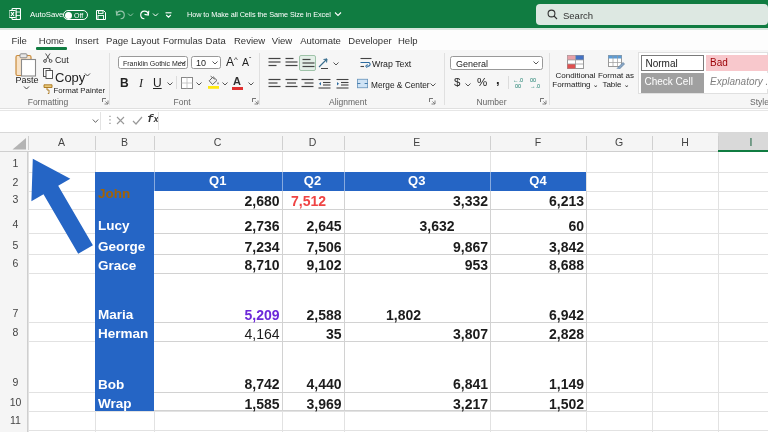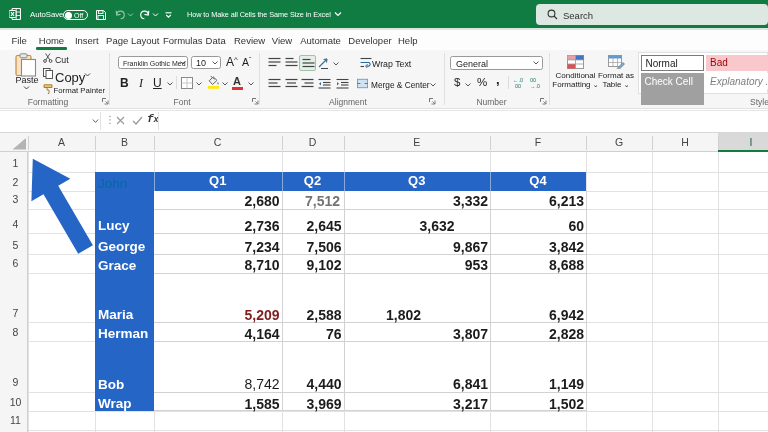--- a/index.html
+++ b/index.html
@@ -267,21 +267,21 @@
 <rect x="0.5" y="0.5" width="13" height="3" fill="#5b9bd5"></rect>
 <line x1="5" y1="0.5" x2="5" y2="11.5" stroke="#999" stroke-width="0.7"></line>
 <line x1="9.5" y1="0.5" x2="9.5" y2="11.5" stroke="#999" stroke-width="0.7"></line>
 <line x1="0.5" y1="7.5" x2="13.5" y2="7.5" stroke="#999" stroke-width="0.7"></line>
 <path d="M9 13.5 L15 7.5 L16.5 9 L10.5 15" fill="#8aa8c8" stroke="#5a7a9a" stroke-width="0.7"></path>
 </svg>
 <div class="ab" style="left:590px;top:71px;width:52px;text-align:center;font-size:8px;color:#222;line-height:9px">Format as<br>Table <span style="font-size:7px">⌄</span></div>
 <div class="ab" style="left:638px;top:52px;width:130px;height:42px;background:#fff;border:1px solid #e0e0e0"></div>
 <div class="ab" style="left:640.5px;top:54.5px;width:63px;height:16px;background:#fff;border:1.5px solid #7a7a7a;font-size:10px;color:#222;padding:2px 0 0 4px">Normal</div>
 <div class="ab" style="left:706px;top:54.5px;width:62px;height:16px;background:#f8c8cc;font-size:10px;color:#9c0006;padding:2.5px 0 0 4px">Bad</div>
-<div class="ab" style="left:640.5px;top:73px;width:63px;height:32px;background:#a0a0a0;font-size:10px;color:#fff;padding:2.5px 0 0 4px">Check Cell</div>
+<div class="ab" style="left:640.5px;top:73px;width:63px;height:20px;background:#a0a0a0;font-size:10px;color:#fff;padding:2.5px 0 0 4px">Check Cell</div>
 <div class="ab" style="left:706px;top:73px;width:62px;height:16px;background:#fff;font-size:10px;color:#7f7f7f;font-style:italic;padding:2.5px 0 0 4px;white-space:nowrap;overflow:hidden">Explanatory ...</div>
 <div class="ab" style="left:0;top:110px;width:768px;height:21.5px;background:#fff;border-top:1px solid #e6e6e6"></div>
 <div class="ab" style="left:100px;top:112px;width:1px;height:18px;background:#e3e3e3"></div>
 <div class="ab" style="left:6px;top:131px;font-size:10px;color:#222">I16</div>
 <svg class="ab" style="left:92px;top:119px" width="7" height="4.5" viewBox="0 0 7 4.5">
     <path d="M0.8 0.5 L3.5 3.4 L6.2 0.5" fill="none" stroke="#555" stroke-width="0.9"></path>
   </svg>
 <div class="ab" style="left:105px;top:114px;font-size:10px;color:#888">⋮</div>
 <svg class="ab" style="left:116px;top:116px" width="9" height="9" viewBox="0 0 9 9">
     <path d="M1 1 L8 8 M8 1 L1 8" stroke="#999" stroke-width="1.1"></path>
@@ -364,52 +364,52 @@
 <div class="ab" style="left:490px;top:191px;width:1px;height:220px;background:#D2D2D2"></div>
 <div class="ab" style="left:585.5px;top:191px;width:1px;height:220px;background:#D2D2D2"></div>
 <div class="ab" style="left:154px;top:208.5px;width:432px;height:1px;background:#D2D2D2"></div>
 <div class="ab" style="left:154px;top:233px;width:432px;height:1px;background:#D2D2D2"></div>
 <div class="ab" style="left:154px;top:254px;width:432px;height:1px;background:#D2D2D2"></div>
 <div class="ab" style="left:154px;top:272.5px;width:432px;height:1px;background:#D2D2D2"></div>
 <div class="ab" style="left:154px;top:322px;width:432px;height:1px;background:#D2D2D2"></div>
 <div class="ab" style="left:154px;top:341px;width:432px;height:1px;background:#D2D2D2"></div>
 <div class="ab" style="left:154px;top:391.5px;width:432px;height:1px;background:#D2D2D2"></div>
 <div class="ab" style="left:154px;top:410px;width:432px;height:1px;background:#D2D2D2"></div>
-<div class="ab" style="left:98px;top:176px;font-size:13.5px;font-weight:normal;color:#0369a1">John</div>
+<div class="ab" style="left:98px;top:186px;font-size:13.5px;font-weight:bold;color:#a16207">John</div>
 <div class="ab" style="left:177.5px;top:193.0px;width:102px;text-align:right;font-size:14px;font-weight:bold;color:#1c1c1c">2,680</div>
-<div class="ab" style="left:238px;top:193.0px;width:102px;text-align:right;font-size:14px;font-weight:bold;color:#737373">7,512</div>
+<div class="ab" style="left:224px;top:193.0px;width:102px;text-align:right;font-size:14px;font-weight:bold;color:#ef4444">7,512</div>
 <div class="ab" style="left:386px;top:193.0px;width:102px;text-align:right;font-size:14px;font-weight:bold;color:#1c1c1c">3,332</div>
 <div class="ab" style="left:482px;top:193.0px;width:102px;text-align:right;font-size:14px;font-weight:bold;color:#1c1c1c">6,213</div>
 <div class="ab" style="left:98px;top:218px;font-size:13.5px;font-weight:bold;color:#fff">Lucy</div>
 <div class="ab" style="left:177.5px;top:217.5px;width:102px;text-align:right;font-size:14px;font-weight:bold;color:#1c1c1c">2,736</div>
 <div class="ab" style="left:239.5px;top:217.5px;width:102px;text-align:right;font-size:14px;font-weight:bold;color:#1c1c1c">2,645</div>
 <div class="ab" style="left:386px;top:217.5px;width:102px;text-align:center;font-size:14px;font-weight:bold;color:#1c1c1c">3,632</div>
 <div class="ab" style="left:482px;top:217.5px;width:102px;text-align:right;font-size:14px;font-weight:bold;color:#1c1c1c">60</div>
 <div class="ab" style="left:98px;top:239px;font-size:13.5px;font-weight:bold;color:#fff">George</div>
 <div class="ab" style="left:177.5px;top:238.5px;width:102px;text-align:right;font-size:14px;font-weight:bold;color:#1c1c1c">7,234</div>
 <div class="ab" style="left:239.5px;top:238.5px;width:102px;text-align:right;font-size:14px;font-weight:bold;color:#1c1c1c">7,506</div>
 <div class="ab" style="left:386px;top:238.5px;width:102px;text-align:right;font-size:14px;font-weight:bold;color:#1c1c1c">9,867</div>
 <div class="ab" style="left:482px;top:238.5px;width:102px;text-align:right;font-size:14px;font-weight:bold;color:#1c1c1c">3,842</div>
 <div class="ab" style="left:98px;top:257.5px;font-size:13.5px;font-weight:bold;color:#fff">Grace</div>
 <div class="ab" style="left:177.5px;top:257.0px;width:102px;text-align:right;font-size:14px;font-weight:bold;color:#1c1c1c">8,710</div>
 <div class="ab" style="left:239.5px;top:257.0px;width:102px;text-align:right;font-size:14px;font-weight:bold;color:#1c1c1c">9,102</div>
 <div class="ab" style="left:386px;top:257.0px;width:102px;text-align:right;font-size:14px;font-weight:bold;color:#1c1c1c">953</div>
 <div class="ab" style="left:482px;top:257.0px;width:102px;text-align:right;font-size:14px;font-weight:bold;color:#1c1c1c">8,688</div>
 <div class="ab" style="left:98px;top:307px;font-size:13.5px;font-weight:bold;color:#fff">Maria</div>
-<div class="ab" style="left:177.5px;top:306.5px;width:102px;text-align:right;font-size:14px;font-weight:bold;color:#7f1d1d">5,209</div>
+<div class="ab" style="left:177.5px;top:306.5px;width:102px;text-align:right;font-size:14px;font-weight:bold;color:#6d28d9">5,209</div>
 <div class="ab" style="left:239.5px;top:306.5px;width:102px;text-align:right;font-size:14px;font-weight:bold;color:#1c1c1c">2,588</div>
 <div class="ab" style="left:386px;top:306.5px;width:102px;font-size:14px;font-weight:bold;color:#1c1c1c">1,802</div>
 <div class="ab" style="left:482px;top:306.5px;width:102px;text-align:right;font-size:14px;font-weight:bold;color:#1c1c1c">6,942</div>
 <div class="ab" style="left:98px;top:326px;font-size:13.5px;font-weight:bold;color:#fff">Herman</div>
-<div class="ab" style="left:177.5px;top:325.5px;width:102px;text-align:right;font-size:14px;font-weight:bold;color:#1c1c1c">4,164</div>
-<div class="ab" style="left:239.5px;top:325.5px;width:102px;text-align:right;font-size:14px;font-weight:bold;color:#1c1c1c">76</div>
+<div class="ab" style="left:177.5px;top:325.5px;width:102px;text-align:right;font-size:14px;font-weight:normal;color:#1c1c1c">4,164</div>
+<div class="ab" style="left:239.5px;top:325.5px;width:102px;text-align:right;font-size:14px;font-weight:bold;color:#1c1c1c">35</div>
 <div class="ab" style="left:386px;top:325.5px;width:102px;text-align:right;font-size:14px;font-weight:bold;color:#1c1c1c">3,807</div>
 <div class="ab" style="left:482px;top:325.5px;width:102px;text-align:right;font-size:14px;font-weight:bold;color:#1c1c1c">2,828</div>
 <div class="ab" style="left:98px;top:376.5px;font-size:13.5px;font-weight:bold;color:#fff">Bob</div>
-<div class="ab" style="left:177.5px;top:376.0px;width:102px;text-align:right;font-size:14px;font-weight:normal;color:#1c1c1c">8,742</div>
+<div class="ab" style="left:177.5px;top:376.0px;width:102px;text-align:right;font-size:14px;font-weight:bold;color:#1c1c1c">8,742</div>
 <div class="ab" style="left:239.5px;top:376.0px;width:102px;text-align:right;font-size:14px;font-weight:bold;color:#1c1c1c">4,440</div>
 <div class="ab" style="left:386px;top:376.0px;width:102px;text-align:right;font-size:14px;font-weight:bold;color:#1c1c1c">6,841</div>
 <div class="ab" style="left:482px;top:376.0px;width:102px;text-align:right;font-size:14px;font-weight:bold;color:#1c1c1c">1,149</div>
 <div class="ab" style="left:98px;top:396px;font-size:13.5px;font-weight:bold;color:#fff">Wrap</div>
 <div class="ab" style="left:177.5px;top:395.5px;width:102px;text-align:right;font-size:14px;font-weight:bold;color:#1c1c1c">1,585</div>
 <div class="ab" style="left:239.5px;top:395.5px;width:102px;text-align:right;font-size:14px;font-weight:bold;color:#1c1c1c">3,969</div>
 <div class="ab" style="left:386px;top:395.5px;width:102px;text-align:right;font-size:14px;font-weight:bold;color:#1c1c1c">3,217</div>
 <div class="ab" style="left:482px;top:395.5px;width:102px;text-align:right;font-size:14px;font-weight:bold;color:#1c1c1c">1,502</div>
 <svg class="ab" style="left:25px;top:152px" width="80" height="110" viewBox="0 0 80 110">
 <polygon points="7.8,6.8 45.3,26.7 33.2,33.7 67.9,93.2 53.2,101.8 18.5,42.2 6.4,49.2" fill="#2565C5"></polygon>

